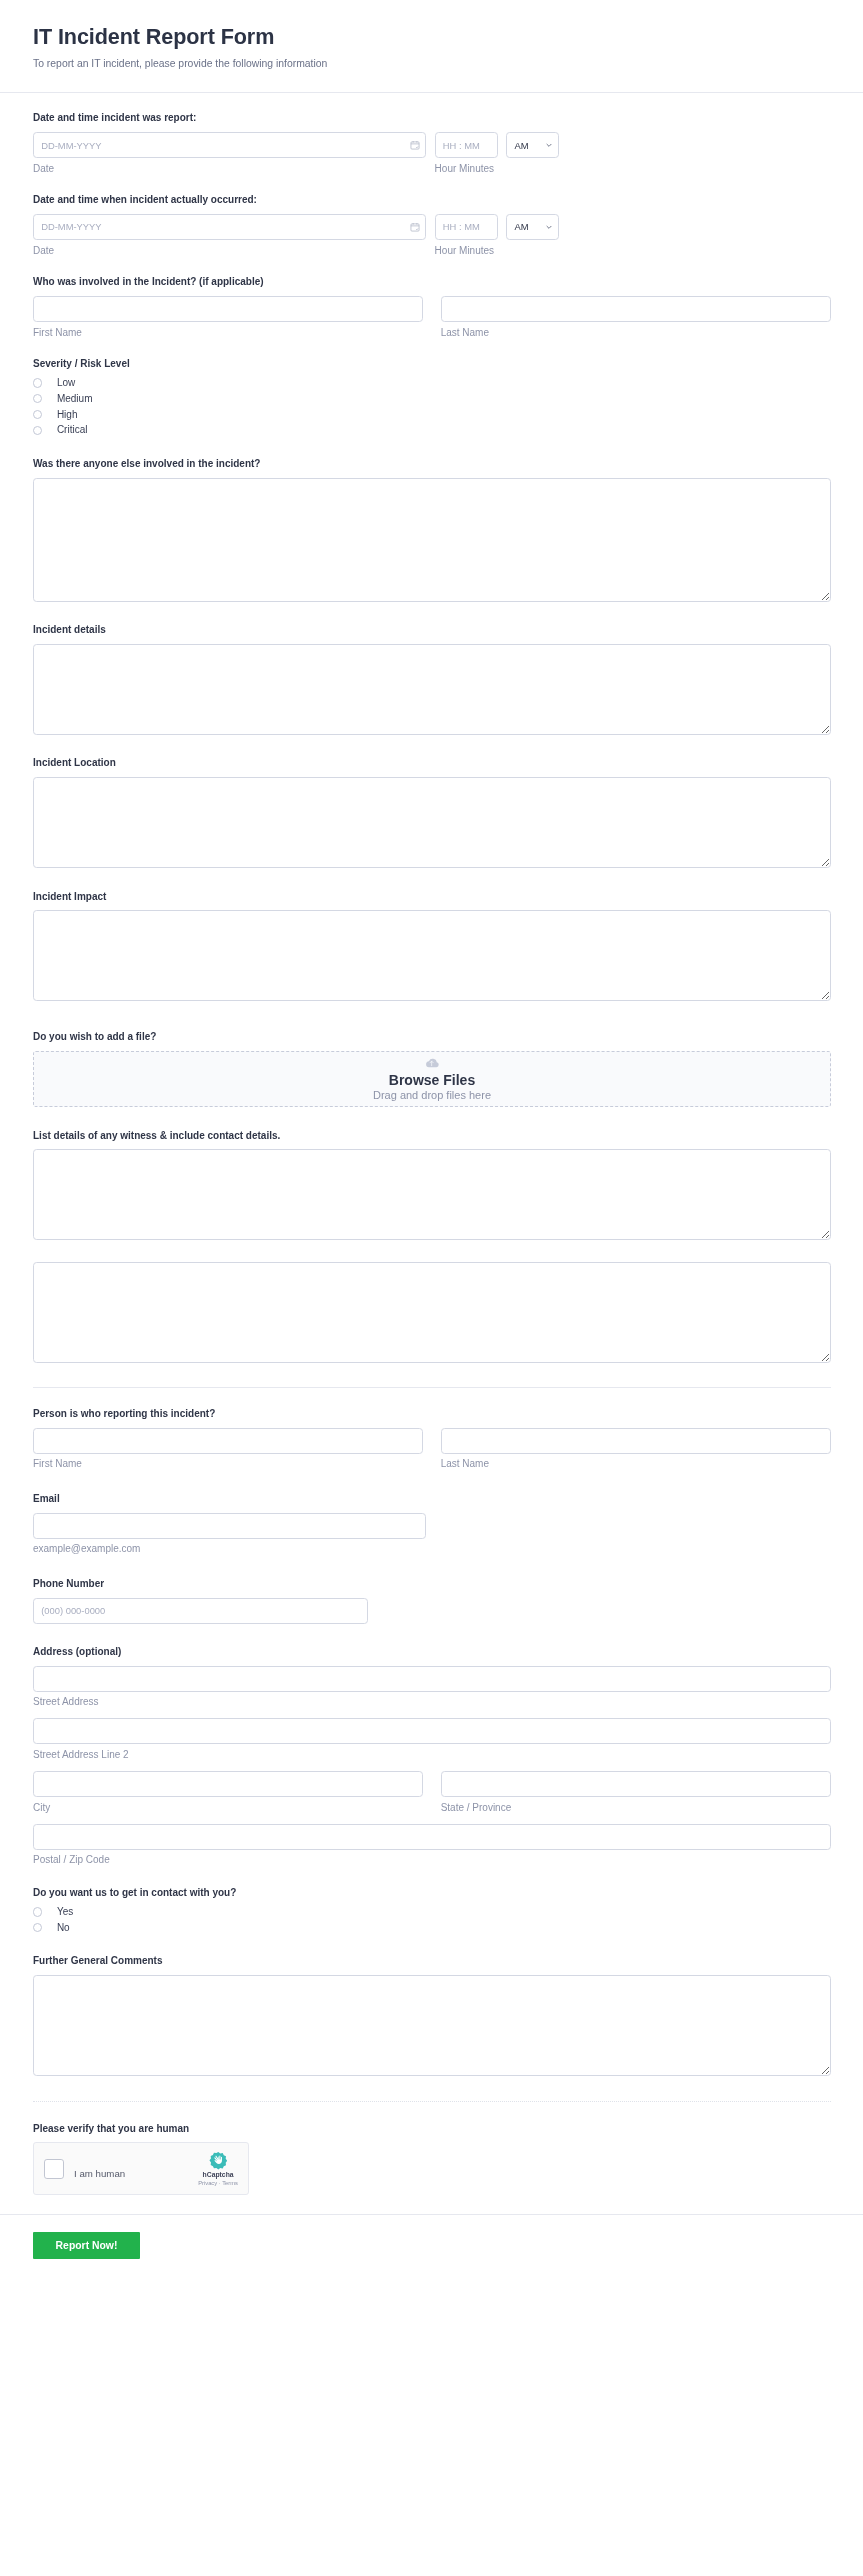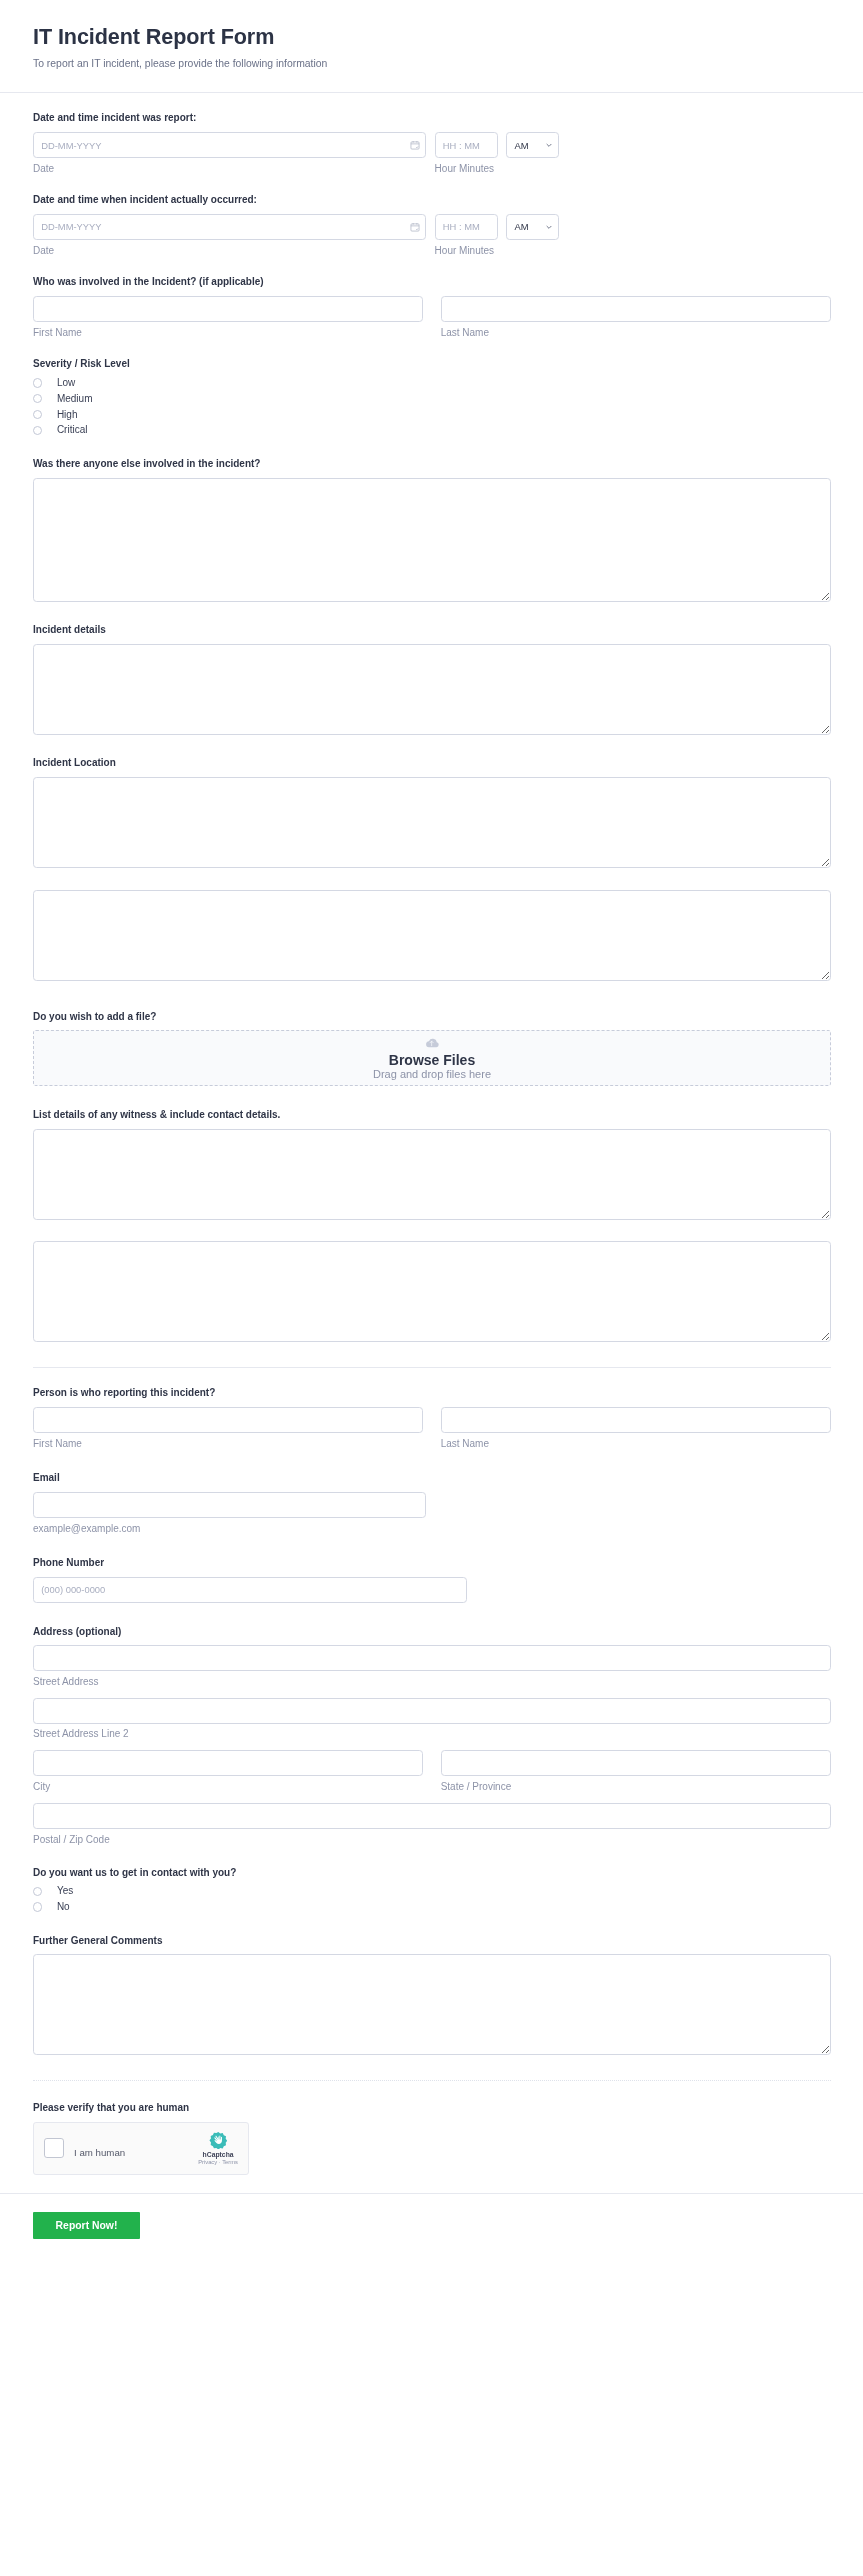--- a/index.html
+++ b/index.html
@@ -309,20 +309,21 @@
       <label class="field-label">Incident details</label>
       <textarea class="txt-area" style="height: 91px;"></textarea>
     </div>
 
     <div class="field-block" style="margin-top:21.6px;">
       <label class="field-label">Incident Location</label>
       <textarea class="txt-area" style="height: 91px;"></textarea>
     </div>
 
     <div class="field-block" style="margin-top:21.6px;">
+      <label class="field-label">Incident Impact</label>
       <textarea class="txt-area" style="height: 91px;"></textarea>
     </div>
 
     <div class="field-block" style="margin-top:29px;">
       <label class="field-label">Do you wish to add a file?</label>
       <div class="upload-box">
         <svg class="cloud-icon" viewBox="0 0 28 20" fill="currentColor">
           <path d="M22.2 8.1a6.6 6.6 0 0 0-12.6-1.9A5 5 0 0 0 5 11.2 4.7 4.7 0 0 0 9.6 16h12.3a4 4 0 0 0 .3-7.9z"></path>
           <path d="M14 13.6V6.9M14 6.2l-2.6 2.6M14 6.2l2.6 2.6" stroke="#f9fafc" stroke-width="1.1" fill="none" stroke-linecap="round"></path>
         </svg>
@@ -357,21 +358,21 @@
     </div>
 
     <div class="field-block" style="margin-top:21.6px;">
       <label class="field-label">Email</label>
       <input class="txt-input" style="width: 393px;">
       <span class="sub-label">example@example.com</span>
     </div>
 
     <div class="field-block" style="margin-top:21.6px;">
       <label class="field-label">Phone Number</label>
-      <input class="txt-input" style="width: 434px;" placeholder="(000) 000-0000">
+      <input class="txt-input" style="width: 335px;" placeholder="(000) 000-0000">
     </div>
 
     <div class="field-block" style="margin-top:21.6px;">
       <label class="field-label">Address (optional)</label>
 
       <div style="margin-bottom:10px;">
         <input class="txt-input" style="">
         <span class="sub-label">Street Address</span>
       </div>
 

